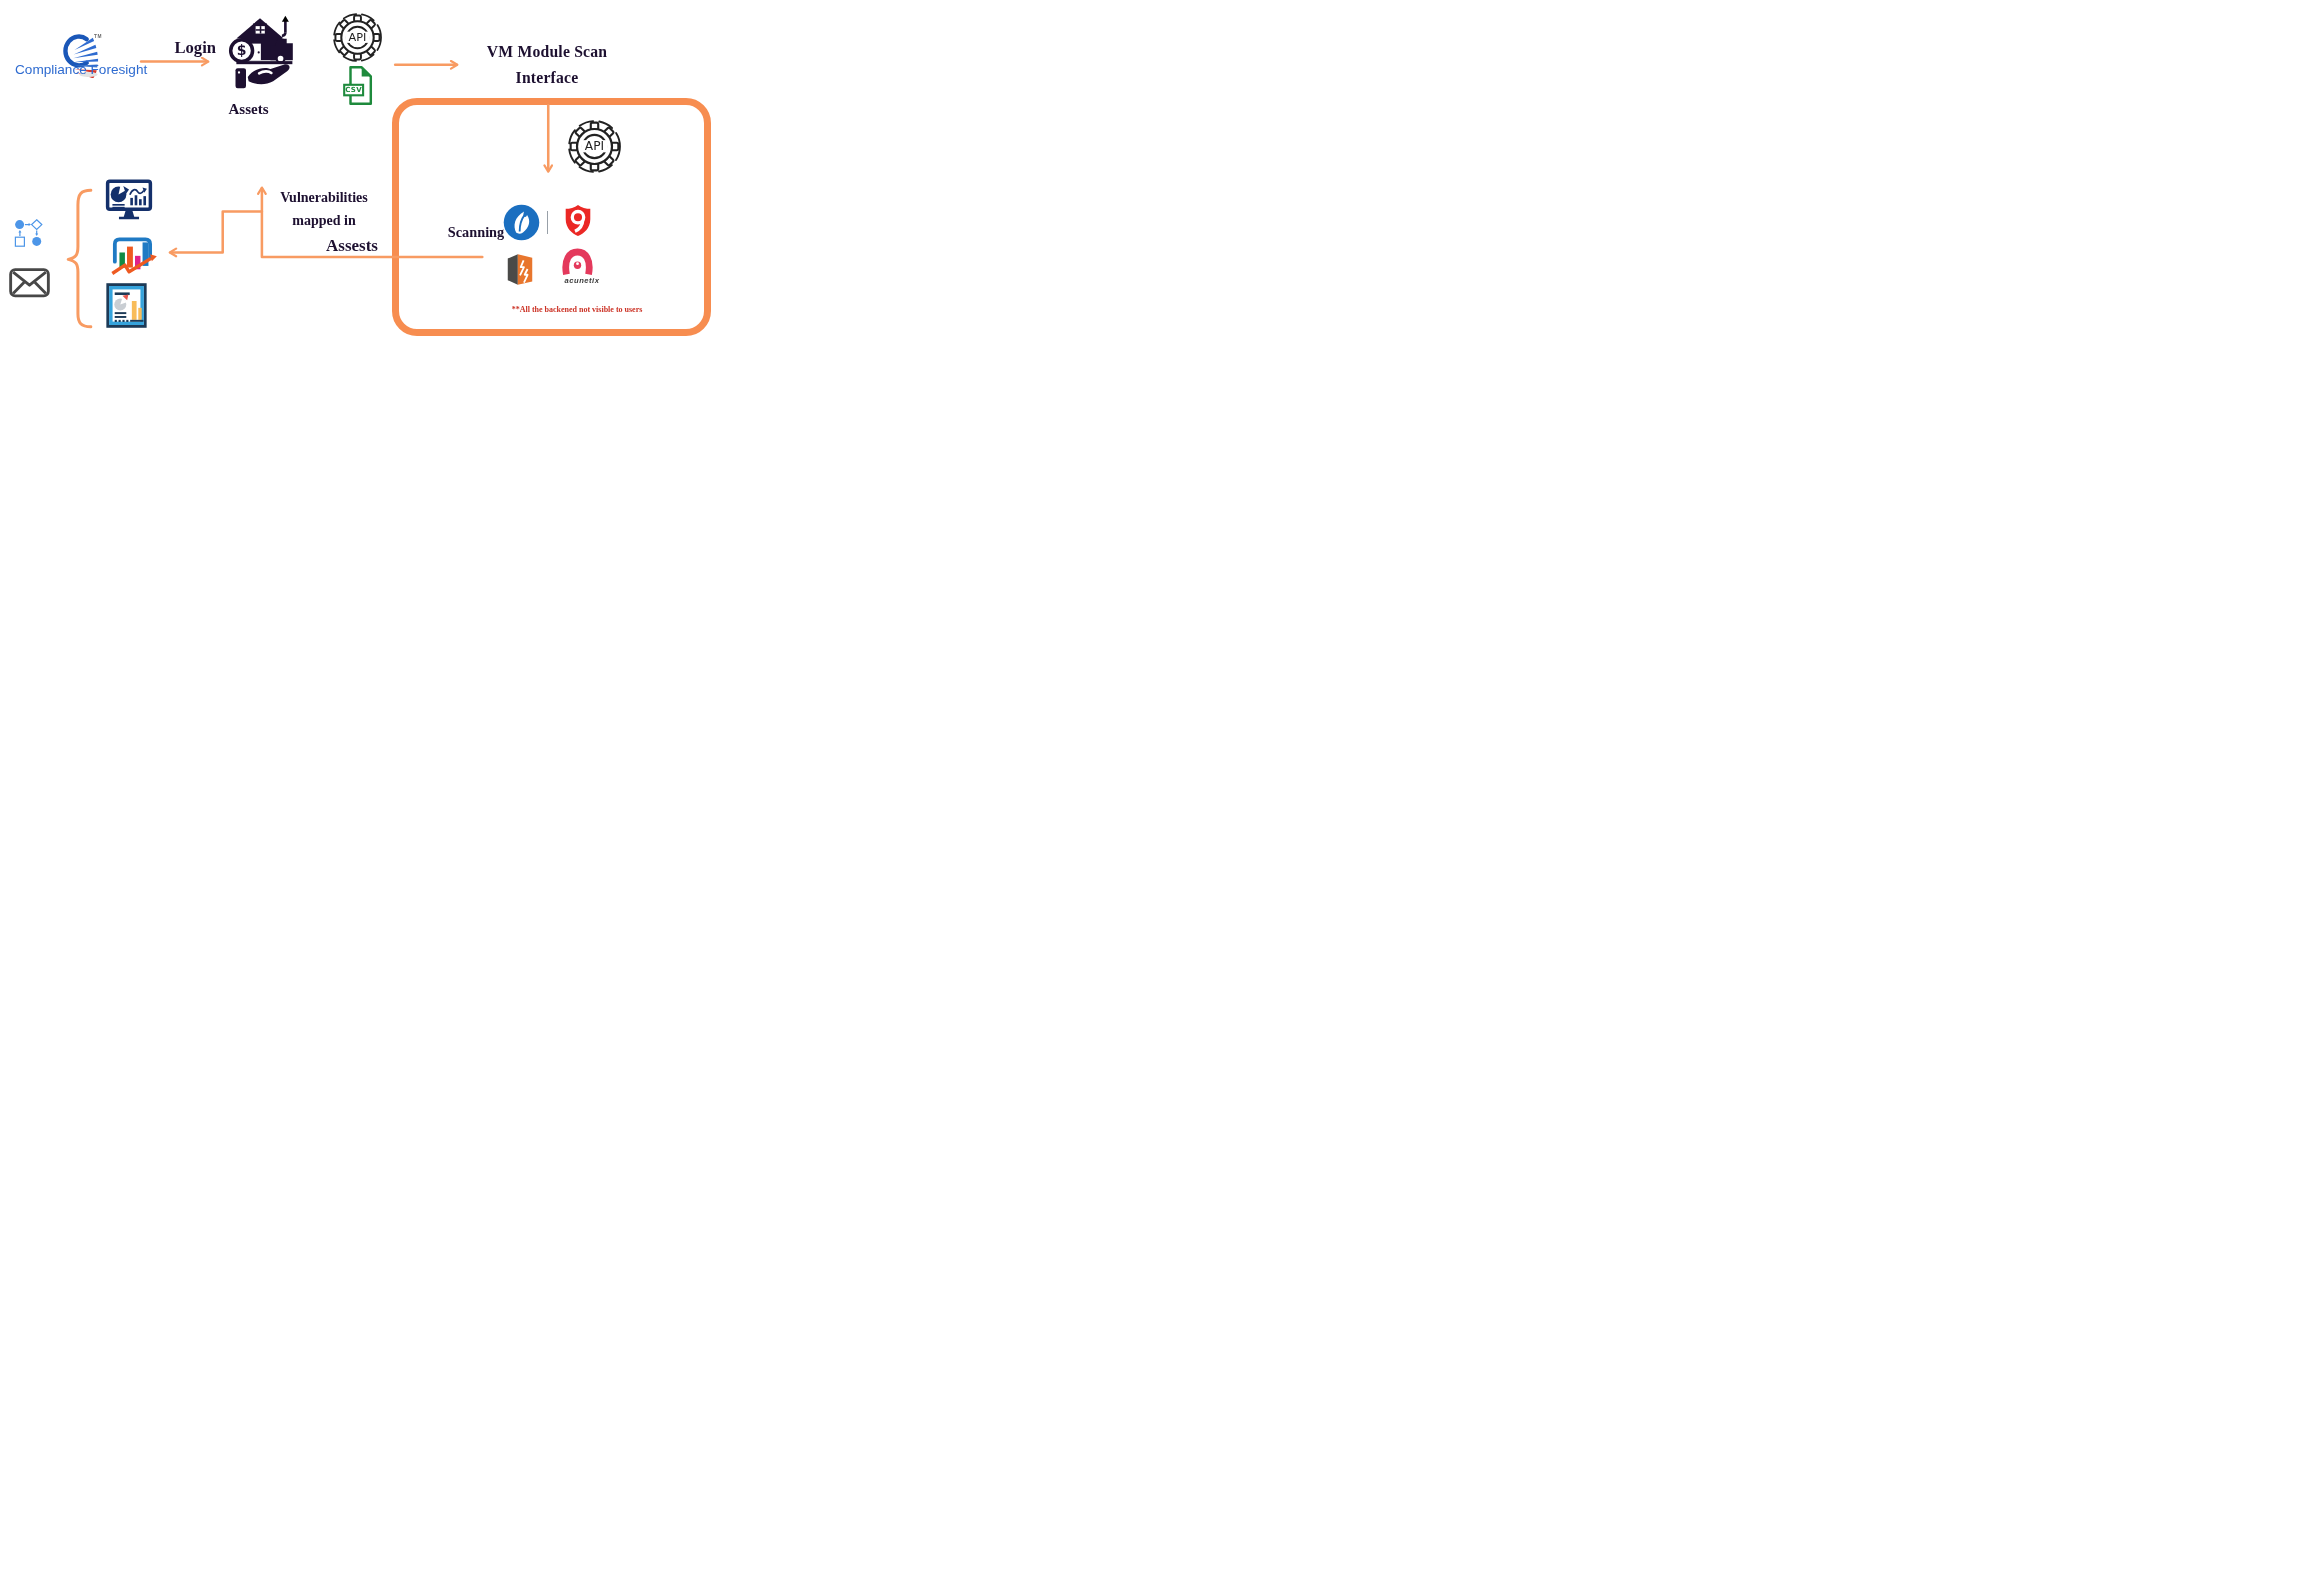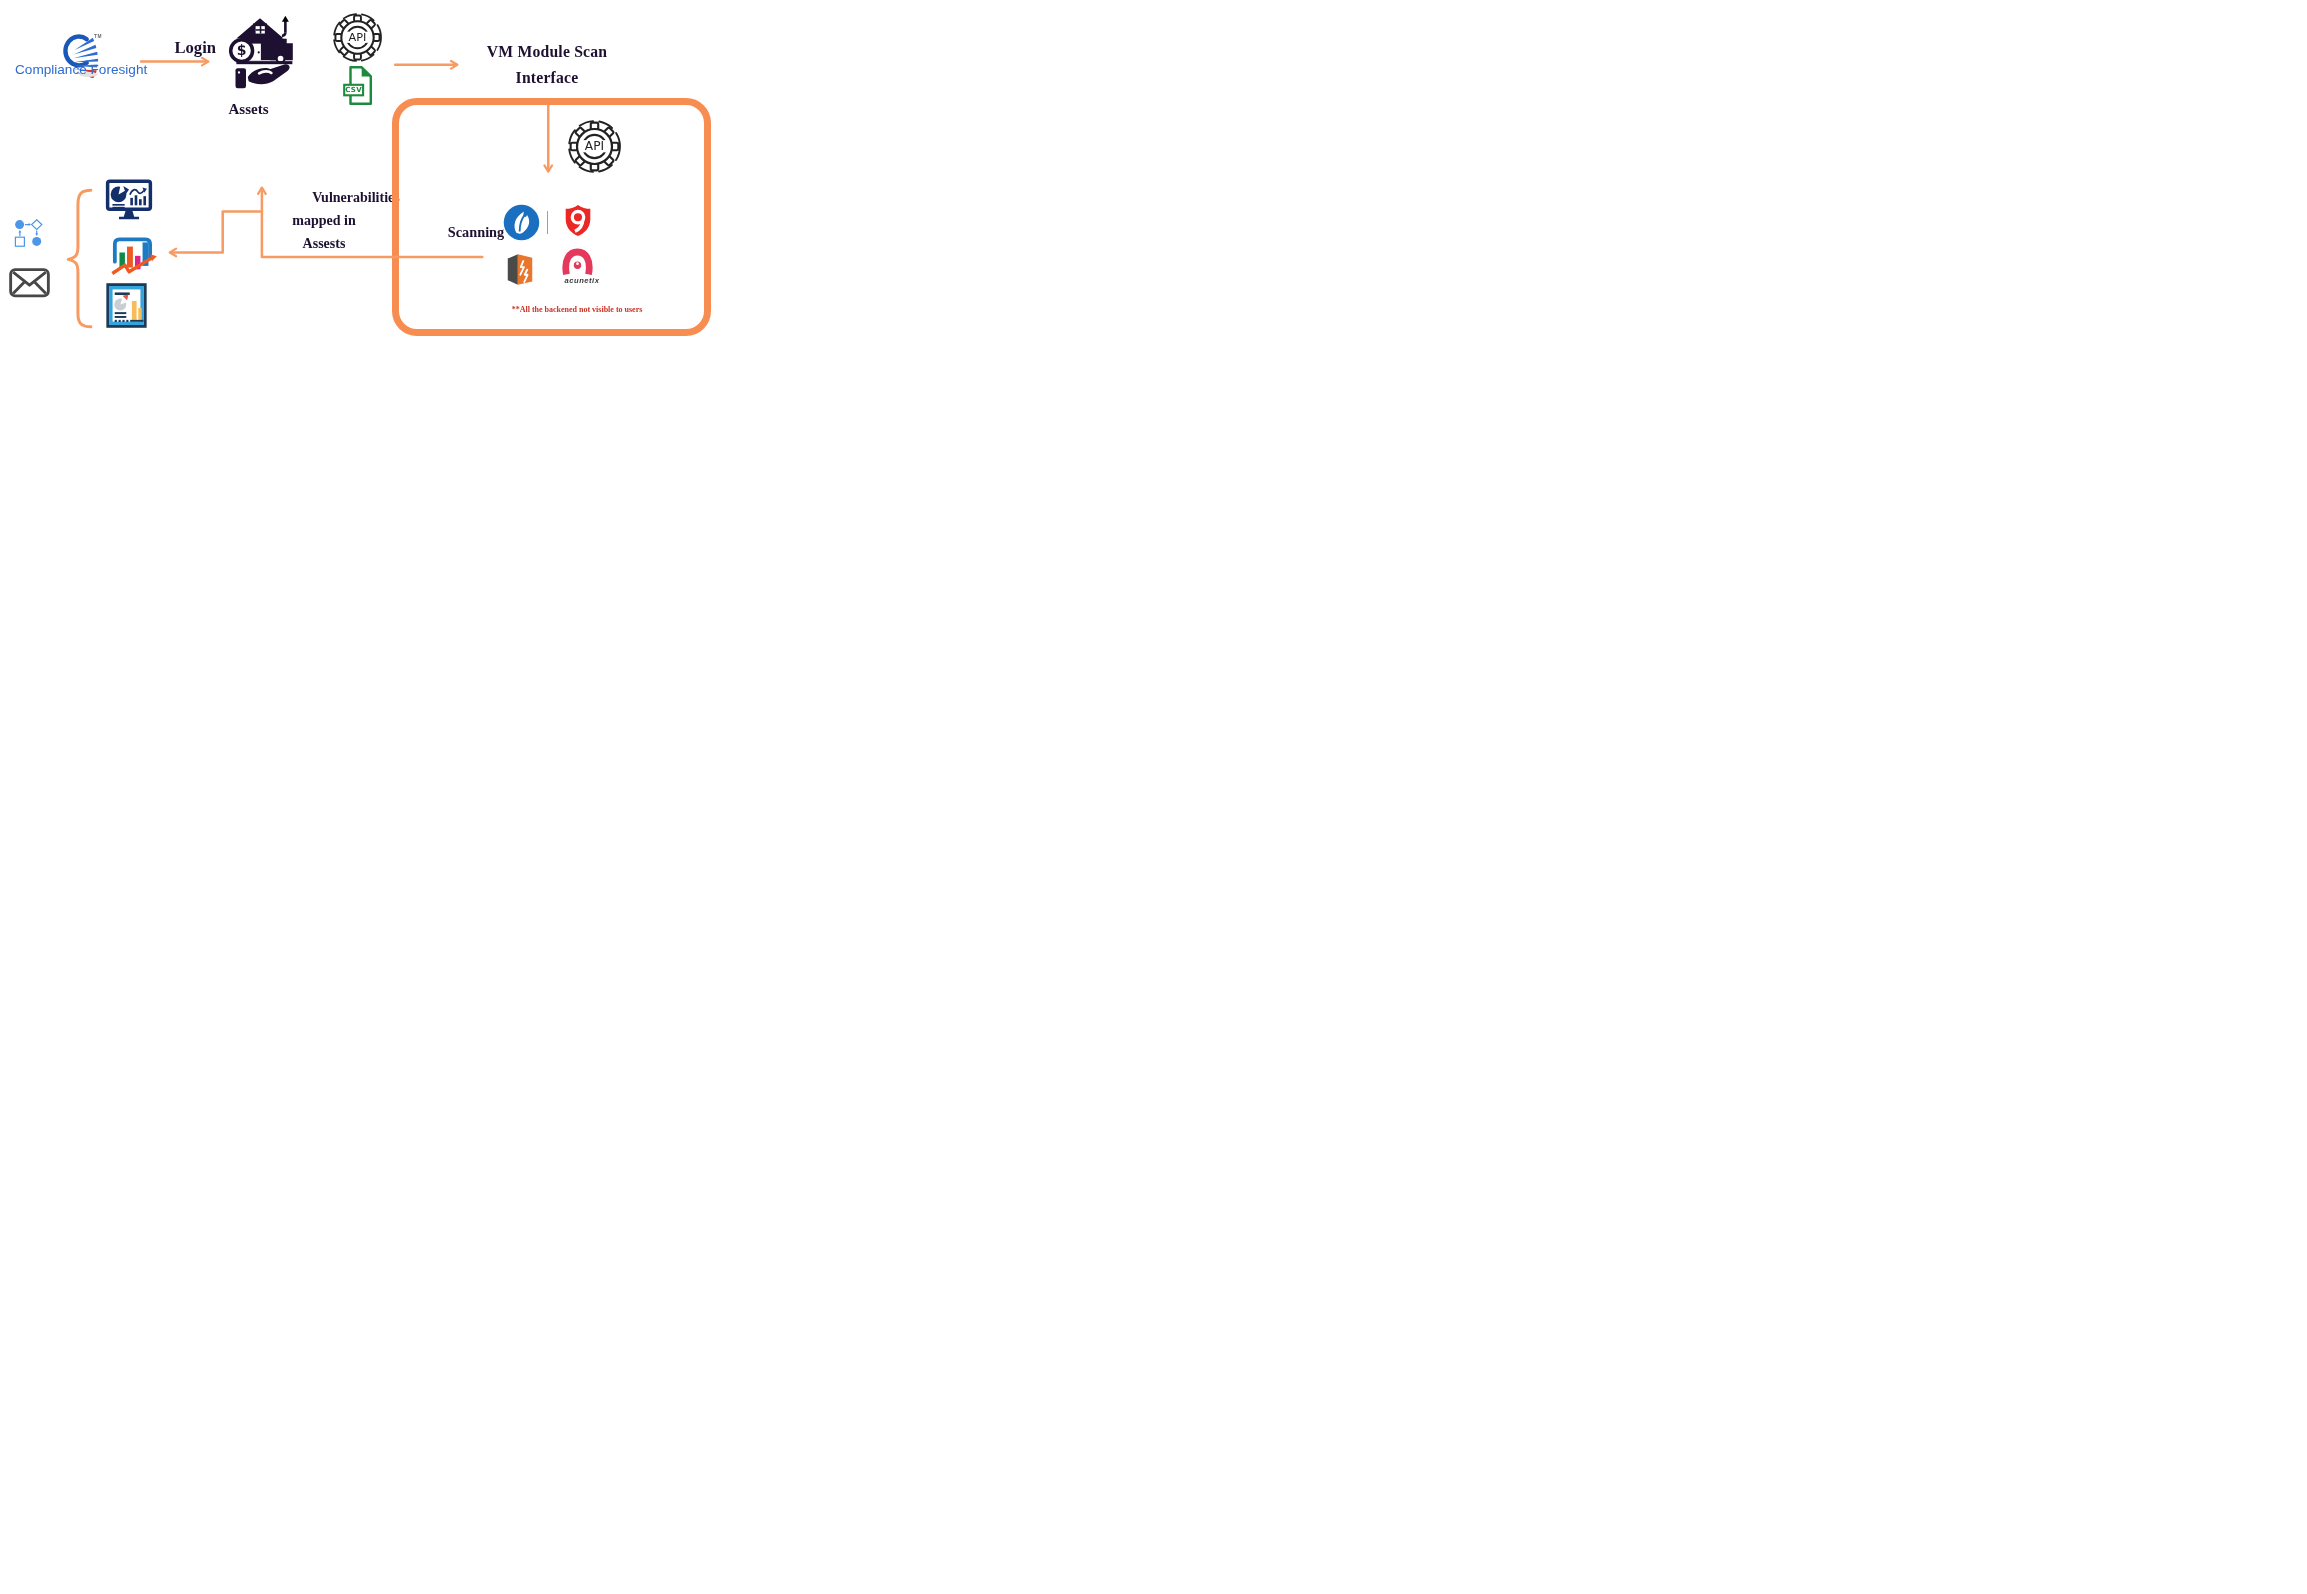--- a/index.html
+++ b/index.html
@@ -15,23 +15,23 @@
   #stage{position:relative;width:723px;height:362px;background:#fff;overflow:hidden;
          font-family:"Liberation Sans",sans-serif;}
   .abs{position:absolute;}
   .serif{font-family:"Liberation Serif","DejaVu Serif",serif;font-weight:bold;color:var(--ink);}
   .center{text-align:center;}
   .label-login{left:147px;top:38px;width:69px;font-size:16.6px;text-align:right;}
   .label-assets{left:216px;top:101px;width:65px;font-size:15px;}
   .label-vm1{left:471px;top:43px;width:152px;font-size:15.7px;letter-spacing:0.2px;}
   .label-vm2{left:471px;top:69px;width:152px;font-size:15.7px;letter-spacing:0.2px;}
   .label-scanning{left:399px;top:224px;width:74px;font-size:14.3px;margin-left:40px;}
-  .label-v1{left:265px;top:190px;width:118px;font-size:14px;padding-left:32px;}
+  .label-v1{left:265px;top:190px;width:118px;font-size:14px;}
   .label-v2{left:265px;top:213px;width:118px;font-size:14px;}
-  .label-v3{left:265px;top:236px;width:118px;font-size:14px;}
+  .label-v3{left:265px;top:236px;width:118px;font-size:17px;padding-left:28px;}
   .label-note{left:487px;top:305px;width:180px;font-size:8px;color:var(--note-red);}
   .label-acunetix{left:553px;top:276px;width:58px;font-size:7.6px;color:var(--acunetix-ink);
                   font-weight:600;letter-spacing:0.5px;font-style:italic;}
   .logo-text{left:15px;top:62px;width:138px;font-size:13.6px;color:var(--logo-blue);font-weight:500;}
   .logo-tm{left:94px;top:34px;width:14px;font-size:4.8px;color:#6B6B6B;font-weight:bold;letter-spacing:0.5px;}
   #vm-box{left:392px;top:98px;width:305px;height:224px;border:7px solid var(--box-orange);border-radius:25px;}
   #logo-divider{left:547px;top:211px;width:0.9px;height:23px;background:var(--divider);}
   svg{display:block;}
   #connector-layer{left:0;top:0;pointer-events:none;}
 </style>

